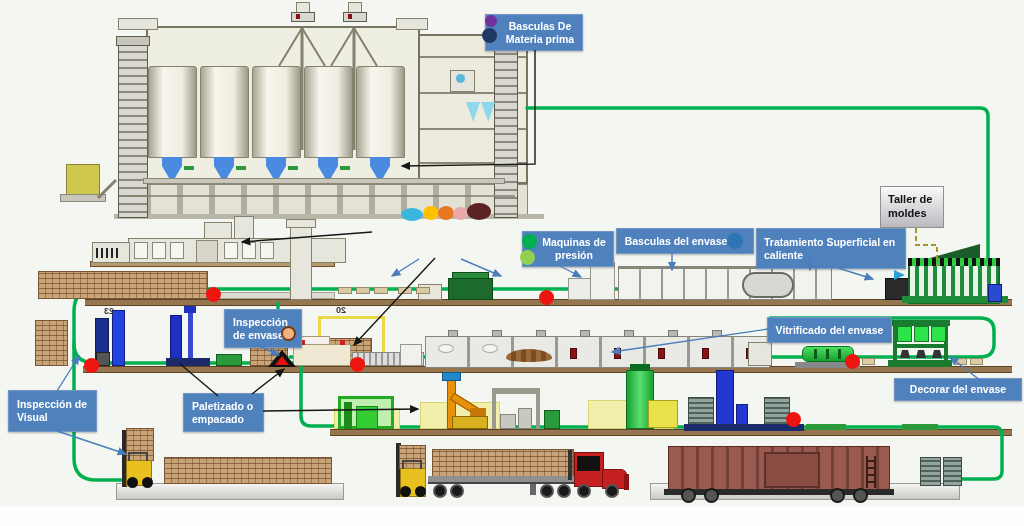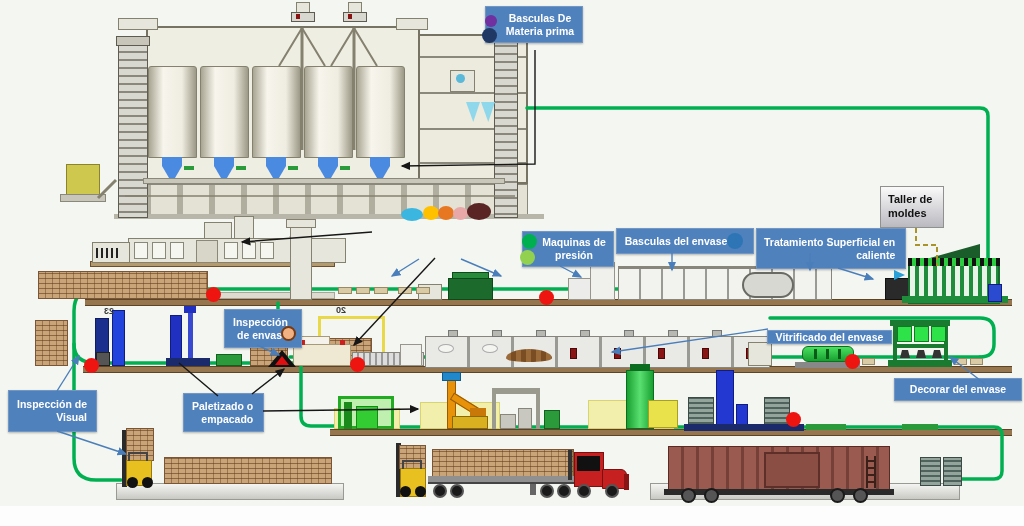--- a/index.html
+++ b/index.html
@@ -1,21 +1,21 @@
 <!DOCTYPE html>
 <html><head>
 <meta charset="utf-8">
 <style>
   html,body{margin:0;padding:0;background:#fff;font-family:"Liberation Sans",sans-serif;}
   #stage{position:relative;width:1024px;height:526px;background:#f4f7f1;overflow:hidden;}
   .abs{position:absolute;box-sizing:border-box;}
   .lbl{background:#4f81bd;border:1px solid #7396c4;color:#fff;font-weight:bold;font-size:10.5px;
        line-height:1.2;white-space:pre-line;display:flex;align-items:center;justify-content:center;
        text-align:center;padding:2px 4px;box-shadow:0 1px 2px rgba(0,0,0,.28);z-index:40;}
-  .lbl.left{justify-content:flex-start;text-align:right;}
+  .lbl.left{justify-content:flex-start;text-align:left;}
   .dot{border-radius:50%;z-index:41;}
   .floor{background:#96764e;border-top:1px solid #5e4426;border-bottom:1px solid #5e4426;z-index:10;}
   .pallet{background-color:#c9a478;
      background-image:repeating-linear-gradient(0deg,rgba(100,62,28,0) 0 4px,rgba(100,62,28,.6) 4px 5px),
                       repeating-linear-gradient(90deg,rgba(100,62,28,0) 0 6px,rgba(100,62,28,.45) 6px 7px);
      border:1px solid #7a5636;z-index:30;}
   .slatstack{background:repeating-linear-gradient(0deg,#93a49c 0 3px,#4f625c 3px 5px);border:1px solid #3c4a46;z-index:30;}
   .graybx{background:#e7e6dd;border:1px solid #84816f;}
   .silo{background:linear-gradient(90deg,#a9a593,#f7f5ec 30%,#efede1 70%,#9d9987);border:1px solid #85816f;border-radius:3px 3px 0 0;}
   .mach{z-index:30;}
@@ -288,21 +288,21 @@
   <div class="abs ckpt" style="left:206px;top:287px"></div>
   <div class="abs ckpt" style="left:539px;top:290px"></div>
   <div class="abs ckpt" style="left:84px;top:358px"></div>
   <div class="abs ckpt" style="left:350px;top:357px"></div>
   <div class="abs ckpt" style="left:845px;top:354px"></div>
   <div class="abs ckpt" style="left:786px;top:412px"></div>
   <div class="abs" style="left:268px;top:350px;width:28px;height:17px;background:#111;clip-path:polygon(50% 0,100% 100%,0 100%);z-index:42"></div>
   <div class="abs" style="left:275px;top:356px;width:14px;height:9px;background:#e01010;clip-path:polygon(50% 0,100% 100%,0 100%);z-index:43"></div>
   <div class="abs dot" style="left:281px;top:326px;width:15px;height:15px;background:#f2b183;border:2px solid #7a3a10"></div>
 
-  <div class="abs lbl" style="left:485px;top:6px;width:98px;height:37px;padding-left:16px">Basculas De
+  <div class="abs lbl" style="left:485px;top:14px;width:98px;height:37px;padding-left:16px">Basculas De
 Materia prima</div>
   <div class="abs dot" style="left:485px;top:15px;width:12px;height:12px;background:#7030a0"></div>
   <div class="abs dot" style="left:482px;top:28px;width:15px;height:15px;background:#1f3864"></div>
 
   <div class="abs dot" style="left:401px;top:208px;width:22px;height:13px;background:#3bb6e0"></div>
   <div class="abs dot" style="left:423px;top:206px;width:16px;height:14px;background:#ffc000"></div>
   <div class="abs dot" style="left:438px;top:206px;width:16px;height:14px;background:#e87722"></div>
   <div class="abs dot" style="left:453px;top:207px;width:15px;height:13px;background:#e8a8a8"></div>
   <div class="abs dot" style="left:467px;top:203px;width:24px;height:17px;background:#5a2424"></div>
 
@@ -313,21 +313,21 @@
 
   <div class="abs lbl" style="left:616px;top:228px;width:138px;height:26px;padding-right:22px">Basculas del envase</div>
   <div class="abs dot" style="left:727px;top:233px;width:16px;height:16px;background:#2e75b6"></div>
 
   <div class="abs lbl left" style="left:756px;top:228px;width:150px;height:41px;padding-left:7px">Tratamiento Superficial en
 caliente</div>
 
   <div class="abs" style="left:880px;top:186px;width:64px;height:42px;background:linear-gradient(180deg,#fafafa,#b9b9c0);border:1px solid #90908e;color:#111;font-weight:bold;font-size:11px;line-height:1.25;white-space:pre-line;display:flex;align-items:center;padding-left:7px;z-index:40">Taller de
 moldes</div>
 
-  <div class="abs lbl" style="left:767px;top:330px;width:125px;height:14px">Vitrificado del envase</div>
+  <div class="abs lbl" style="left:767px;top:317px;width:125px;height:26px">Vitrificado del envase</div>
   <div class="abs lbl" style="left:894px;top:378px;width:128px;height:23px">Decorar del envase</div>
   <div class="abs lbl left" style="left:224px;top:309px;width:78px;height:39px;padding-left:8px">Inspección
 de envase</div>
   <div class="abs lbl left" style="left:183px;top:393px;width:81px;height:39px;padding-left:8px">Paletizado o
 empacado</div>
   <div class="abs lbl left" style="left:8px;top:390px;width:89px;height:42px;padding-left:8px">Inspección de
 Visual</div>
 
   <svg width="1024" height="526" style="z-index:50;pointer-events:none">
     <defs>

